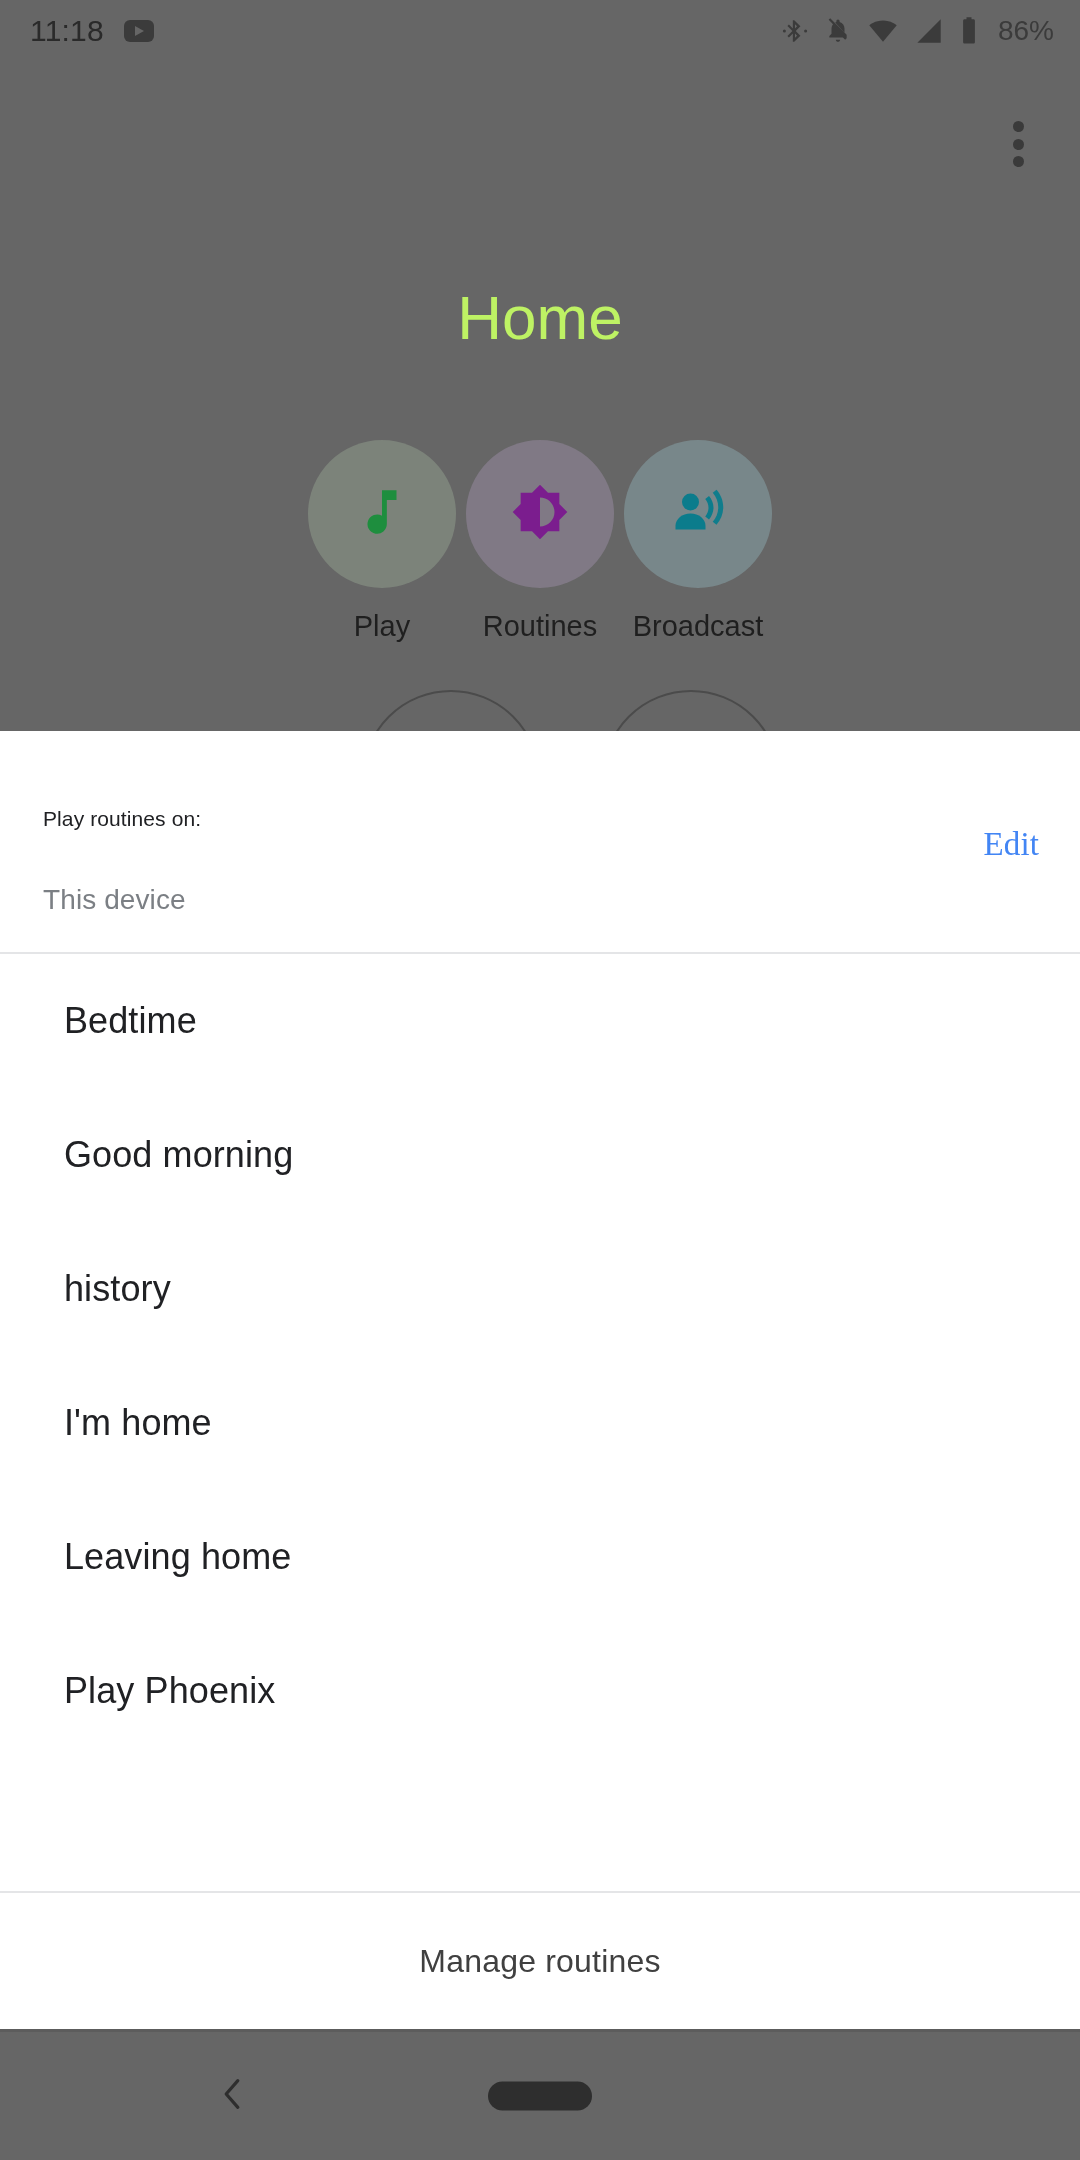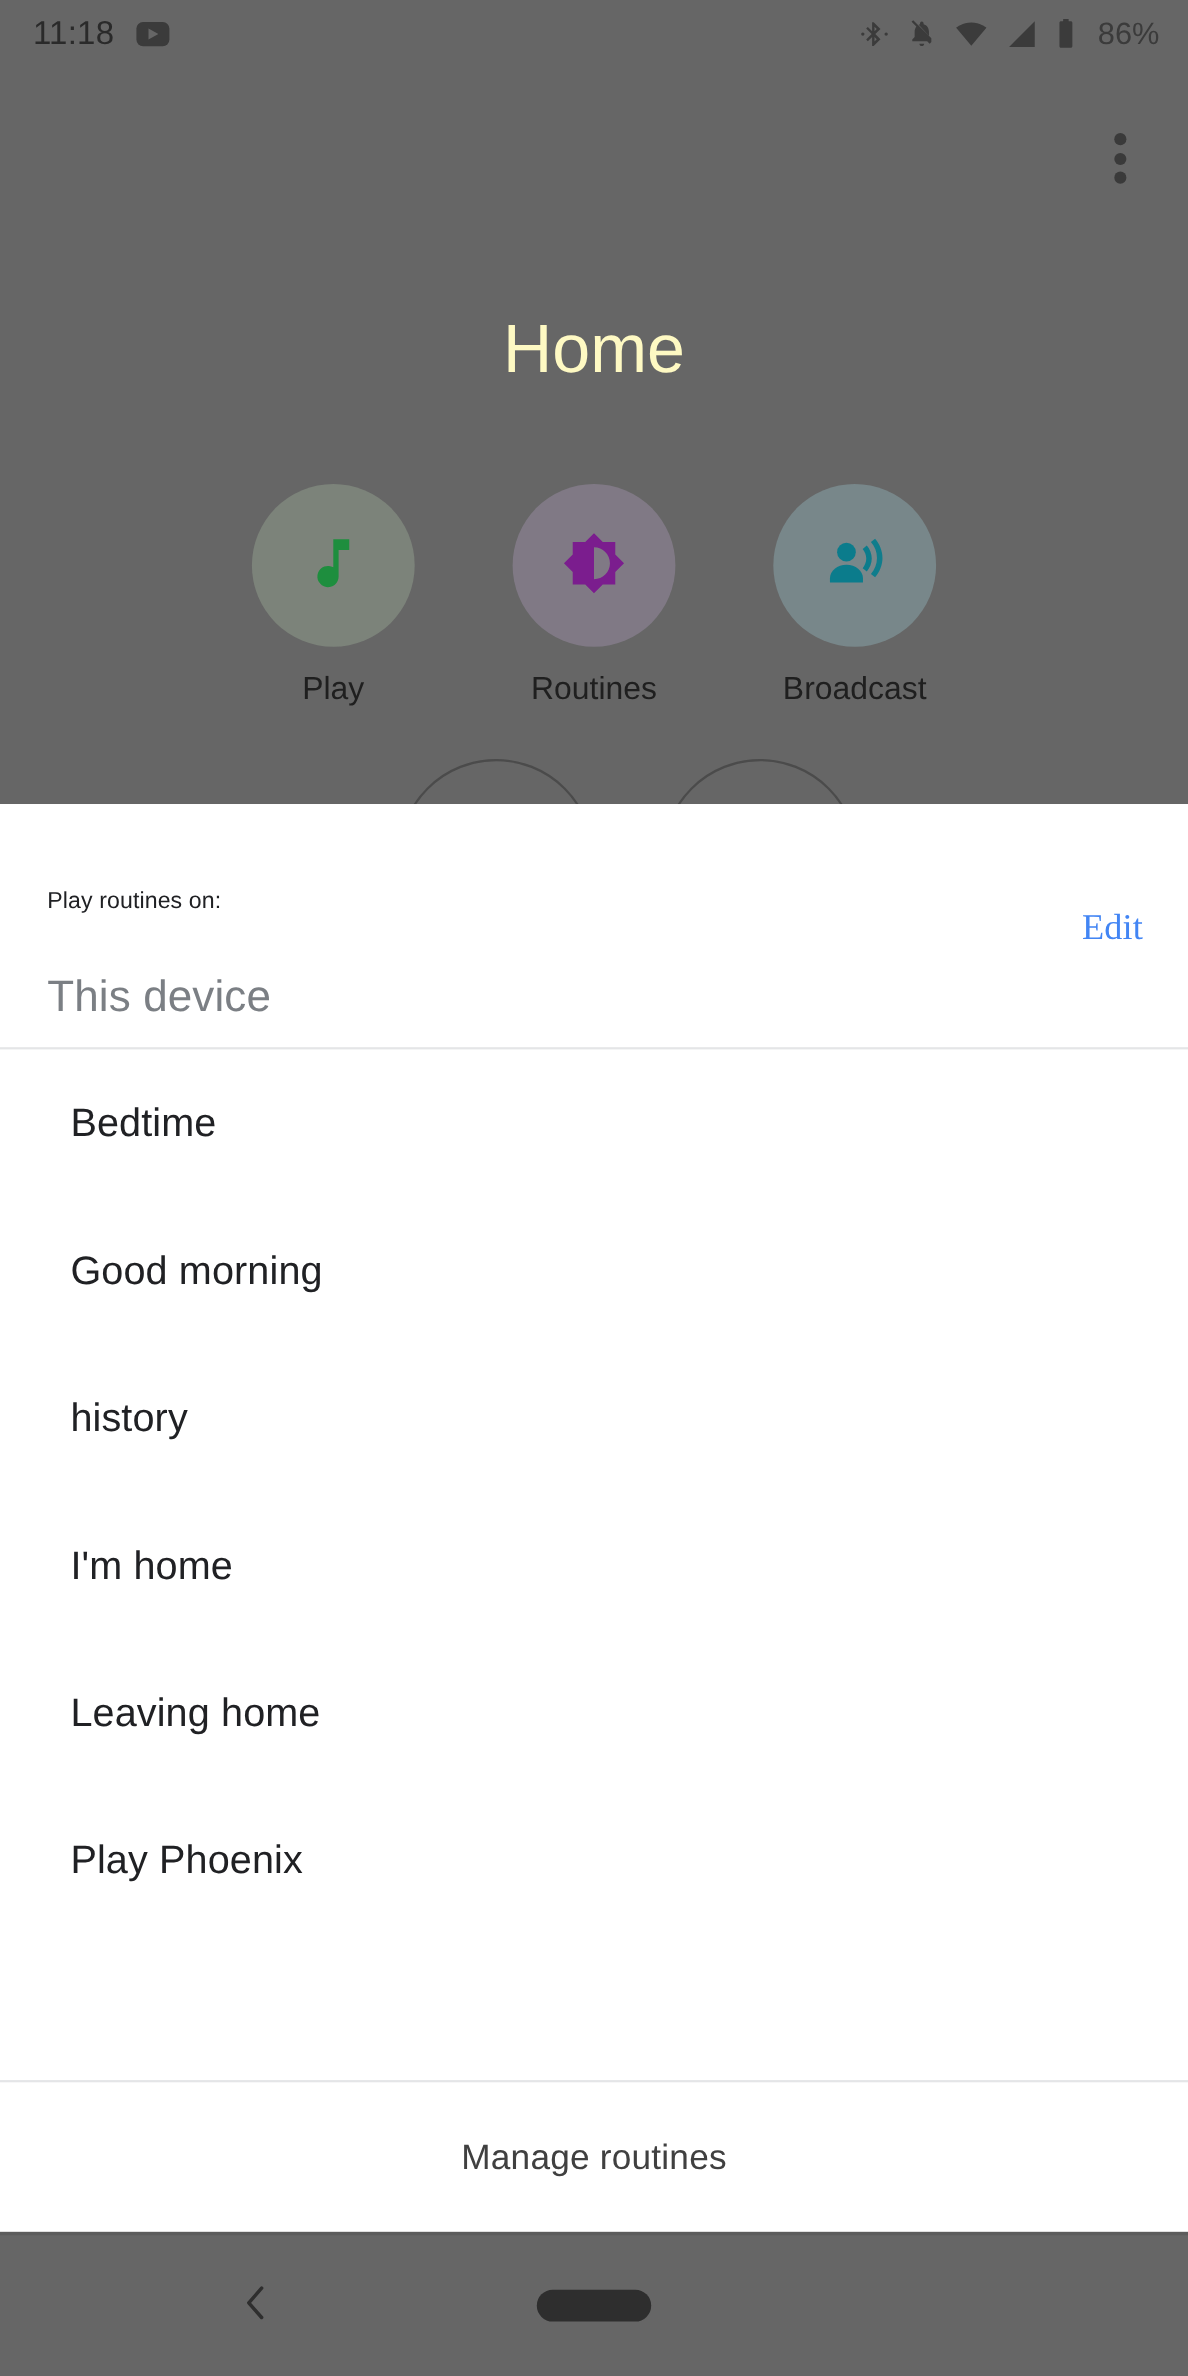--- a/index.html
+++ b/index.html
@@ -60,28 +60,28 @@
     position:absolute; right:38px; top:118px;
     width:48px; height:52px;
     display:flex; flex-direction:column; align-items:center;
     justify-content:space-between; padding:3px 0;
   }
   .overflow i { width:11px; height:11px; border-radius:50%; background:#3a3a3a; display:block; }
 
   
   .home-title {
     position:absolute; left:0; top:282px; width:1080px;
-    text-align:center; font-size:62px; color:#fef9c3; font-weight:400;
+    text-align:center; font-size:62px; color:#bef264; font-weight:400;
     letter-spacing:0px;
   }
 
   
   .chips {
     position:absolute; left:0; top:440px; width:1080px;
-    display:flex; justify-content:center; gap:79px;
+    display:flex; justify-content:center; 
   }
   .chip { width:158px; display:flex; flex-direction:column; align-items:center; }
   .chip-circ {
     width:148px; height:148px; border-radius:50%;
     display:flex; align-items:center; justify-content:center;
   }
   .chip-circ.play      { background:rgba(175,199,170,0.30); }
   .chip-circ.broadcast { background:rgba(160,205,215,0.32); }
   .chip-circ.routines  { background:rgba(190,165,205,0.30); }
   .chip-label {
@@ -105,21 +105,21 @@
     display:flex; flex-direction:column;
   }
 
   .sheet-header { position:relative; height:221px; flex:none; }
   .sheet-title {
     position:absolute; left:43px; top:76px;
     font-size:21px; color:#202124; letter-spacing:.1px;
   }
   .sheet-sub {
     position:absolute; left:43px; top:153px;
-    font-size:40px; color:#7b7f84; letter-spacing:.1px;
+    font-size:28px; color:#7b7f84; letter-spacing:.1px;
   }
   .edit-link {
     position:absolute; right:41px; top:826px;
     font-size:33px; color:#4285f4; letter-spacing:.1px;font-family:Liberation Serif, serif;
   }
 
   .divider { height:2px; background:#e4e5e7; flex:none; }
 
   .routine-list { flex:1 1 auto; padding-top:0; }
   .routine-item {

